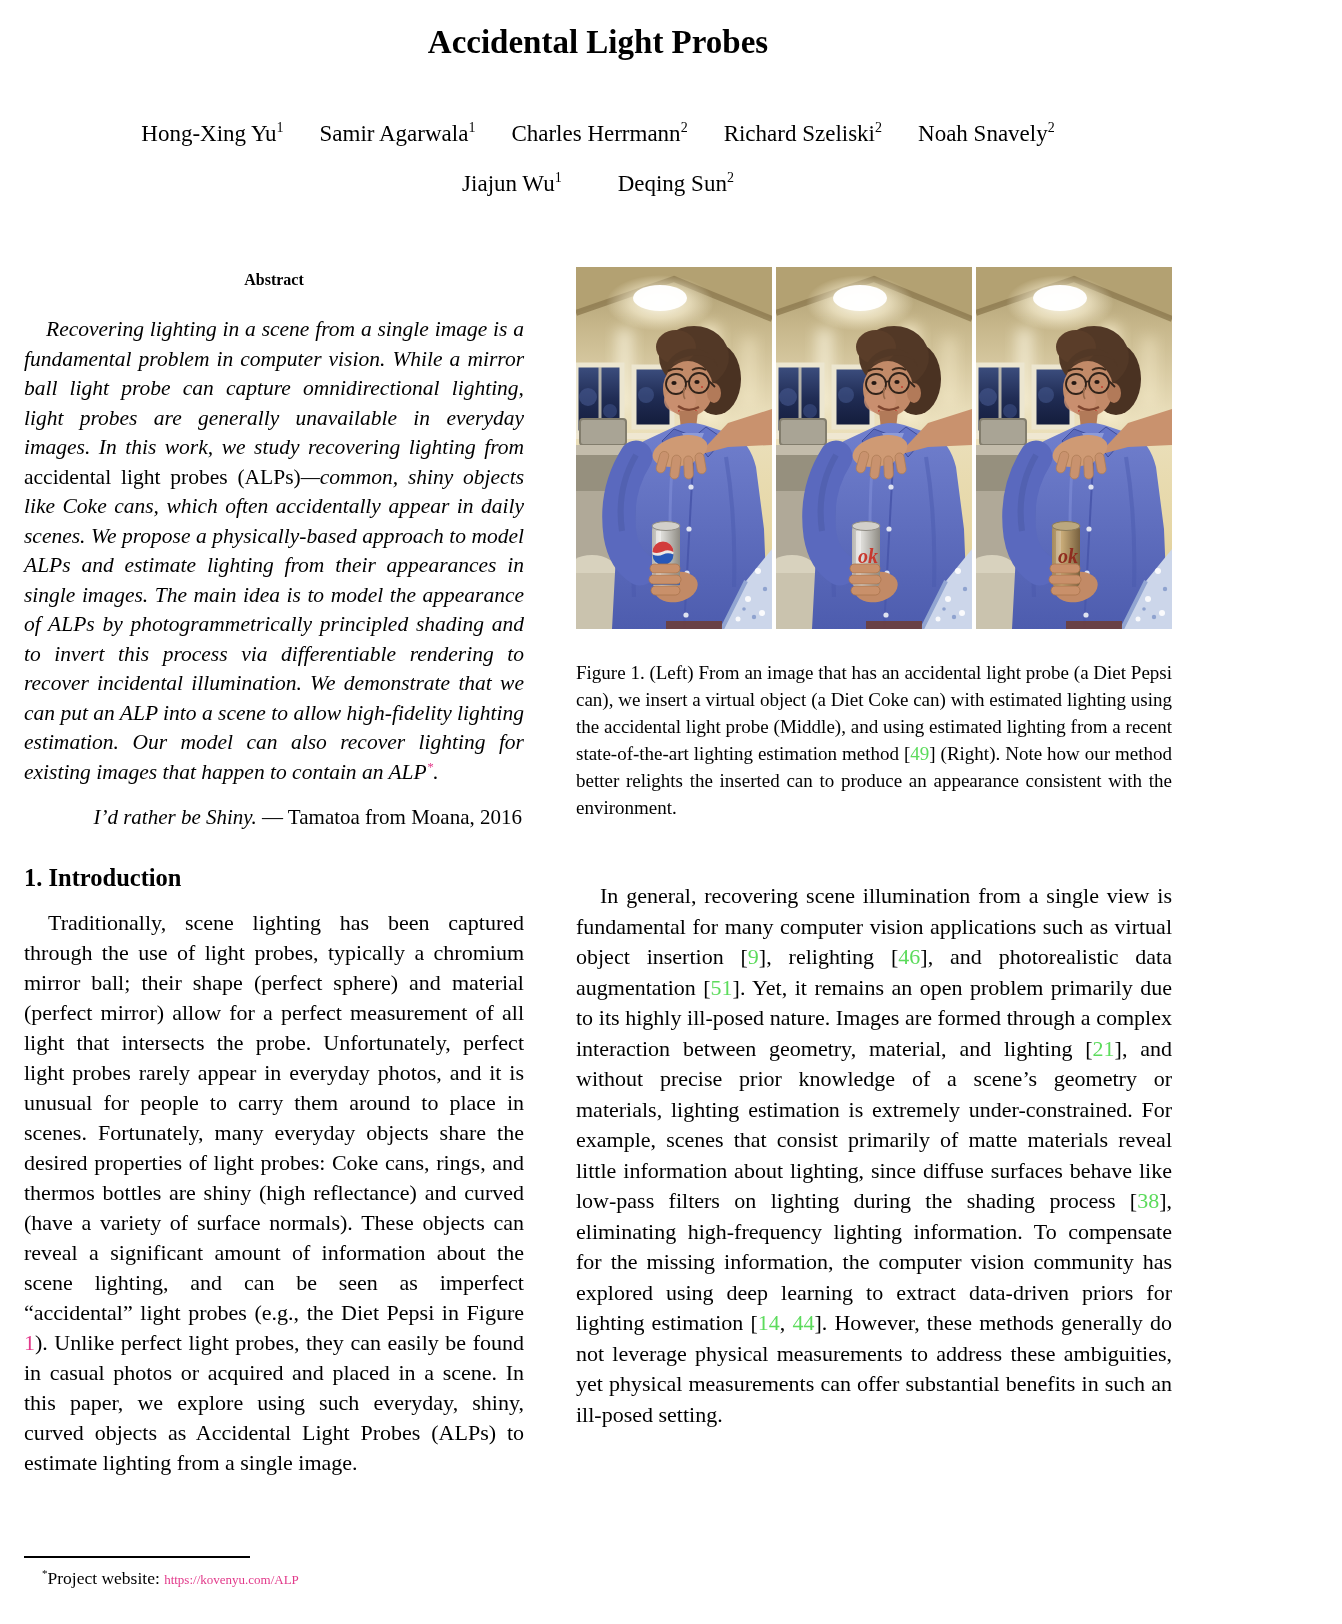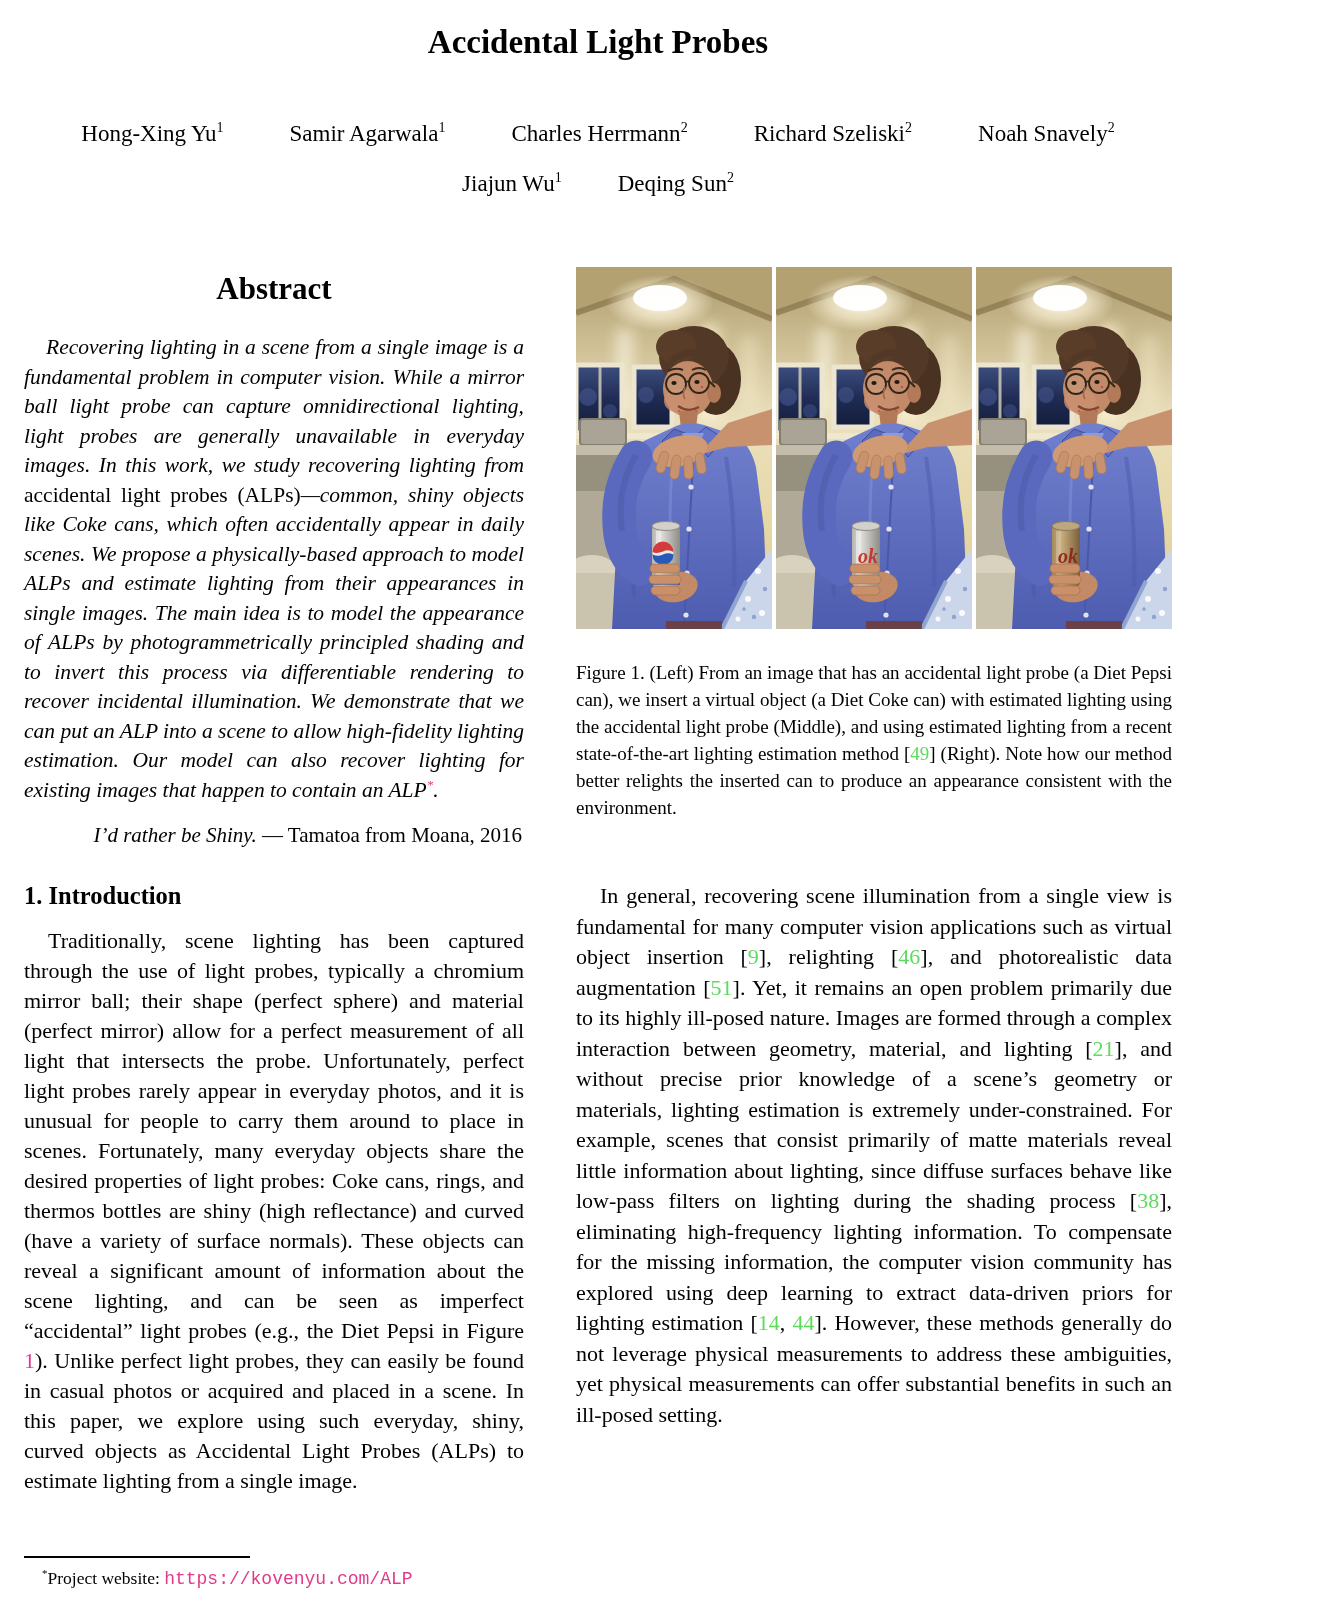--- a/index.html
+++ b/index.html
@@ -3,45 +3,45 @@
 <meta charset="utf-8">
 <title>Accidental Light Probes</title>
 <style>
   html,body{margin:0;padding:0;background:#ffffff;}
   body{width:1342px;height:1624px;overflow:hidden;color:#000;
        font-family:"Liberation Serif","DejaVu Serif",serif;}
   .page{position:relative;width:1198px;height:1624px;box-sizing:border-box;
         padding:0 26px 0 24px;}
   .title{margin:0;padding-top:24px;text-align:center;font-size:33px;font-weight:700;}
   .authors{display:flex;justify-content:center;align-items:baseline;font-size:23px;}
-  .row1{margin-top:60px;gap:66px;}
+  .row1{margin-top:60px;gap:36px;}
   .row2{margin-top:24px;gap:56px;}
   sup{line-height:0;}
   .author sup,.affil sup{font-size:14px;}
   .affils{display:flex;justify-content:center;gap:106px;font-size:23px;margin-top:26px;}
   .columns{display:flex;gap:52px;margin-top:70px;}
   .col-left{width:616px;}
   .col-right{width:624px;}
-  .abstract-head{margin:4px 0 0;text-align:center;font-size:31px;font-weight:700;}
+  .abstract-head{margin:4px 0 0;text-align:center;font-size:16px;font-weight:700;}
   .abstract-body{margin:26px 0 0;font-style:italic;font-size:21.5px;line-height:29.5px;
                  text-align:justify;text-indent:22px;}
   .epigraph{margin:18px 0 0;font-size:21px;text-align:right;font-style:italic;padding-right:2px;}
   .section-head{margin:34px 0 0;font-size:24.5px;font-weight:700;}
   .body-par{margin:0;font-size:22px;text-align:justify;text-indent:24px;}
   .intro-par{margin-top:16px;line-height:30px;}
   .figure-row{display:flex;gap:4px;justify-content:center;}
   .photo{width:196px;height:362px;display:block;background:#e8dfc0;}
   .figure-caption{margin:30px 0 1px;font-size:19px;line-height:27px;text-align:justify;}
   .right-par1{margin-top:60px;line-height:30.5px;}
   .right-par2{line-height:30.5px;}
   .footnote{position:absolute;left:24px;top:1556px;width:616px;background:#fff;}
   .footnote-rule{width:226px;border-top:2px solid #000;margin-bottom:10px;}
   .footnote-text{font-size:17.5px;text-indent:18px;}
   .footnote-text sup{font-size:11px;}
-  .mono{font-family:Liberation Mono, monospace;font-size:18px;}
+  .mono{font-family:Liberation Serif, serif;font-size:13px;}
   .plink{color:var(--link-pink);text-decoration:none;cursor:pointer;}
   .seg.i{font-style:italic;}
   .seg.r{font-style:normal;}
   .seg.g{color:var(--citation-green);}
   .seg.p{color:var(--link-pink);}
   .seg.sup{vertical-align:super;font-size:60%;line-height:0;}
 </style>
 </head>
 <body>
 

